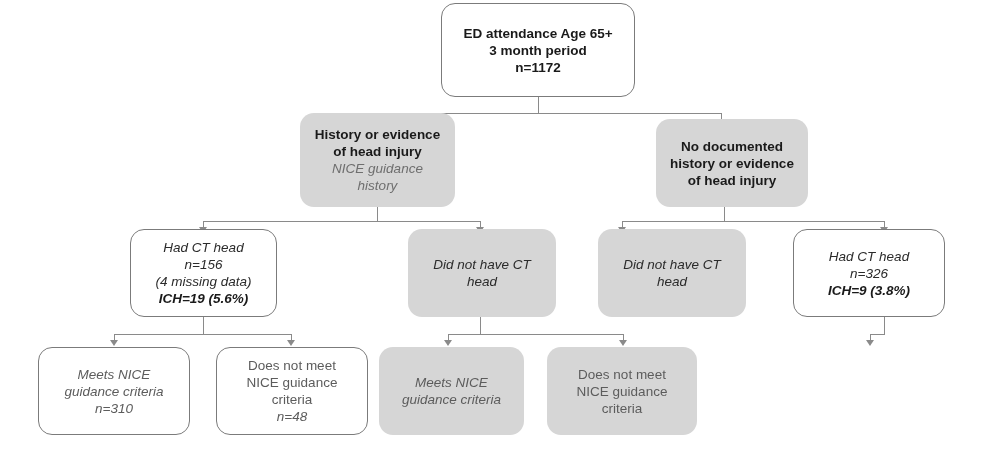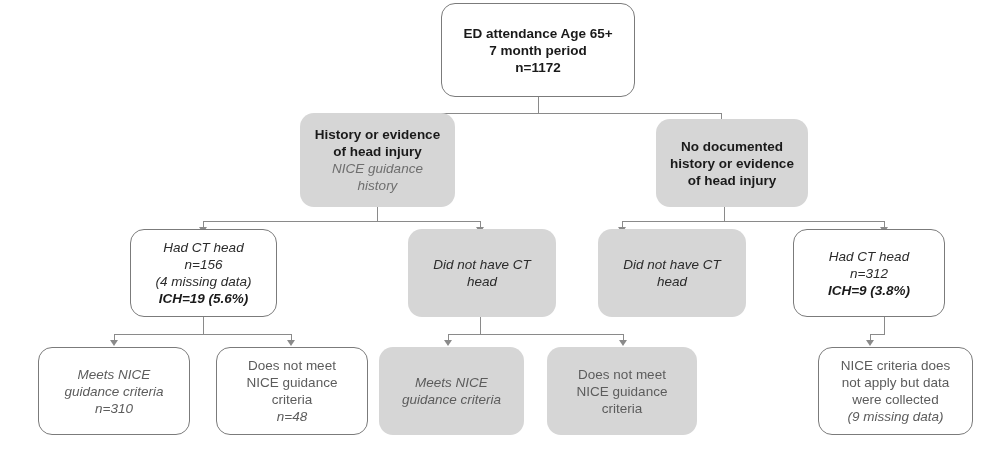--- a/index.html
+++ b/index.html
@@ -110,21 +110,21 @@
   <div class="conn v" style="left:623px; top:334px; height:9px;"></div>
   <div class="arrow" style="left:619px; top:340px;"></div>
 
   <div class="conn v" style="left:884px; top:317px; height:17px;"></div>
   <div class="conn h" style="left:870px; top:334px; width:15px;"></div>
   <div class="conn v" style="left:870px; top:334px; height:9px;"></div>
   <div class="arrow" style="left:866px; top:340px;"></div>
 
   <div class="node white" style="left:441px; top:3px; width:194px; height:94px;">
     <div class="line fs14 t-plain-black">ED attendance Age 65+</div>
-    <div class="line fs14 t-plain-black">7 month period</div>
+    <div class="line fs14 t-plain-black">3 month period</div>
     <div class="line fs14 t-plain-black">n=1172</div>
   </div>
 
   <div class="node gray" style="left:300px; top:113px; width:155px; height:94px;">
     <div class="line fs14 t-plain-black">History or evidence</div>
     <div class="line fs14 t-plain-black">of head injury</div>
     <div class="line fs14 t-italic-gray">NICE guidance</div>
     <div class="line fs14 t-italic-gray">history</div>
   </div>
 
@@ -146,21 +146,21 @@
     <div class="line fs14 t-italic-dark">head</div>
   </div>
 
   <div class="node gray" style="left:598px; top:229px; width:148px; height:88px;">
     <div class="line fs14 t-italic-dark">Did not have CT</div>
     <div class="line fs14 t-italic-dark">head</div>
   </div>
 
   <div class="node white" style="left:793px; top:229px; width:152px; height:88px;">
     <div class="line fs14 t-italic-dark">Had CT head</div>
-    <div class="line fs14 t-italic-dark">n=312</div>
+    <div class="line fs14 t-italic-dark">n=326</div>
     <div class="line fs14 t-bolditalic-dark">ICH=9 (3.8%)</div>
   </div>
 
   <div class="node white" style="left:38px; top:347px; width:152px; height:88px;">
     <div class="line fs14 t-italic-gray2">Meets NICE</div>
     <div class="line fs14 t-italic-gray2">guidance criteria</div>
     <div class="line fs14 t-italic-gray2">n=310</div>
   </div>
 
   <div class="node white" style="left:216px; top:347px; width:152px; height:88px;">
@@ -174,20 +174,14 @@
     <div class="line fs14 t-italic-gray2">Meets NICE</div>
     <div class="line fs14 t-italic-gray2">guidance criteria</div>
   </div>
 
   <div class="node gray" style="left:547px; top:347px; width:150px; height:88px;">
     <div class="line fs14 t-plain-gray">Does not meet</div>
     <div class="line fs14 t-plain-gray">NICE guidance</div>
     <div class="line fs14 t-plain-gray">criteria</div>
   </div>
 
-  <div class="node white" style="left:818px; top:347px; width:155px; height:88px;">
-    <div class="line fs14 t-plain-gray">NICE criteria does</div>
-    <div class="line fs14 t-plain-gray">not apply but data</div>
-    <div class="line fs14 t-plain-gray">were collected</div>
-    <div class="line fs14 t-italic-gray2">(9 missing data)</div>
-  </div>
 
 </div>
 
 </body></html>

